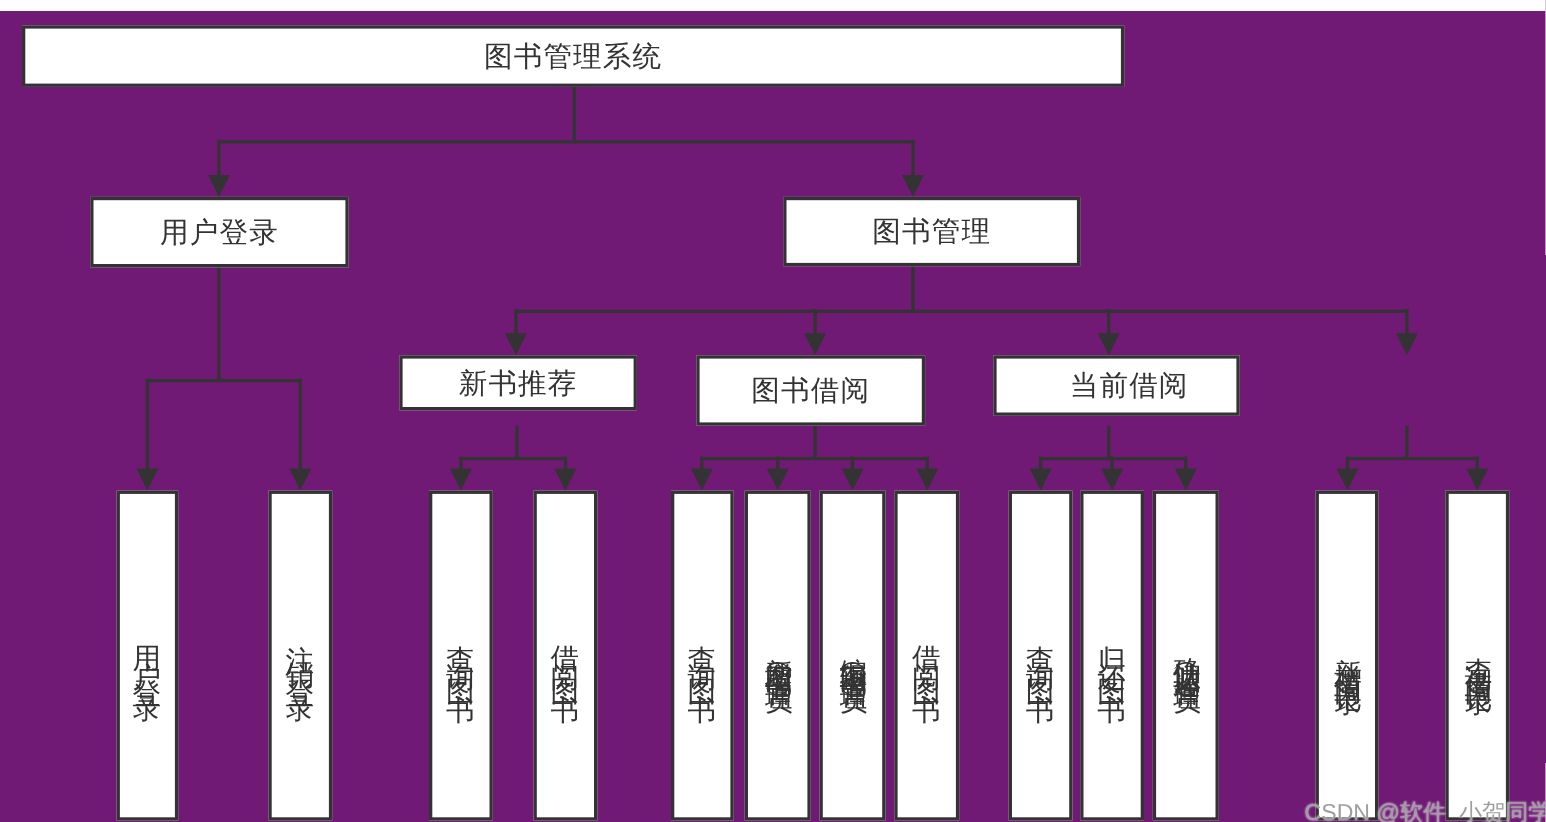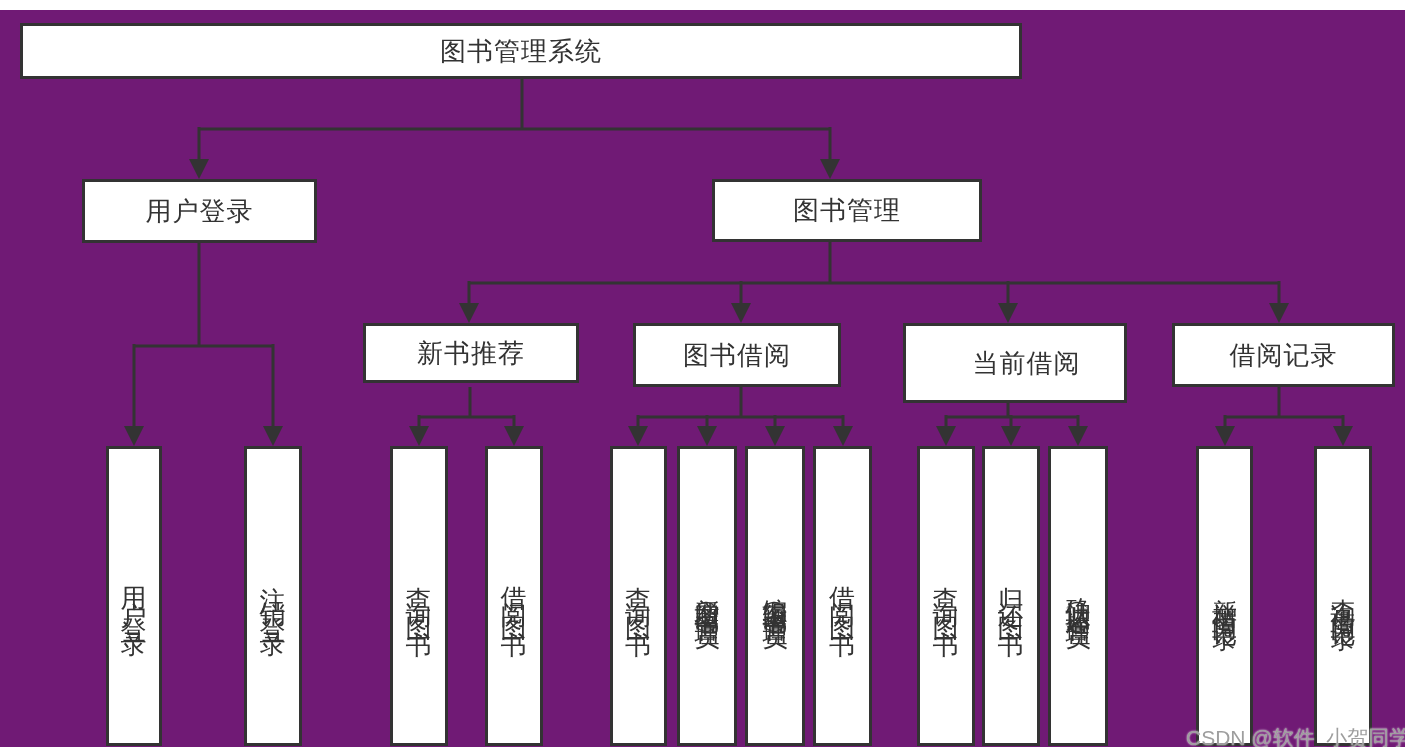--- a/index.html
+++ b/index.html
@@ -91,24 +91,23 @@
       <polygon points="1215,416 1235,416 1225,436"></polygon>
       <polygon points="1333,416 1353,416 1343,436"></polygon>
     </g>
   </svg>
 
   <div class="hnode" style="left:20px; top:13px; width:1002px; height:56px;">图书管理系统</div>
 
   <div class="hnode" style="left:82px; top:169px; width:235px; height:64px;">用户登录</div>
   <div class="hnode" style="left:712px; top:169px; width:270px; height:63px;">图书管理</div>
 
-  <div class="hnode" style="left:363px; top:313px; width:216px; height:60px;">新书推荐</div>
+  <div class="hnode" style="left:363px; top:313px; width:216px; height:50px;">新书推荐</div>
   <div class="hnode" style="left:633px; top:313px; width:208px; height:64px;">图书借阅</div>
-  <div class="hnode" style="left:903px; top:313px; width:224px; height:80px;padding-left:23px;">当前借阅</div>
-  <div class="hnode" style="left:1172px; top:313px; width:223px; height:64px;">借阅记录</div>
+  <div class="hnode" style="left:903px; top:313px; width:224px; height:55px;padding-left:23px;">当前借阅</div>
 
   <div class="vnode ls4" style="left:106px; top:436px; width:56px; height:300px;">用户登录</div>
   <div class="vnode ls4" style="left:244px; top:436px; width:58px; height:300px;">注销登录</div>
 
   <div class="vnode ls4" style="left:390px; top:436px; width:58px; height:300px;">查询图书</div>
   <div class="vnode ls4" style="left:485px; top:436px; width:58px; height:300px;">借阅图书</div>
 
   <div class="vnode ls4" style="left:610px; top:436px; width:57px; height:300px;">查询图书</div>
   <div class="vnode ls9" style="left:677px; top:436px; width:60px; height:300px;">新增图书（管理员）</div>
   <div class="vnode ls9" style="left:745px; top:436px; width:60px; height:300px;">编辑图书（管理员）</div>

